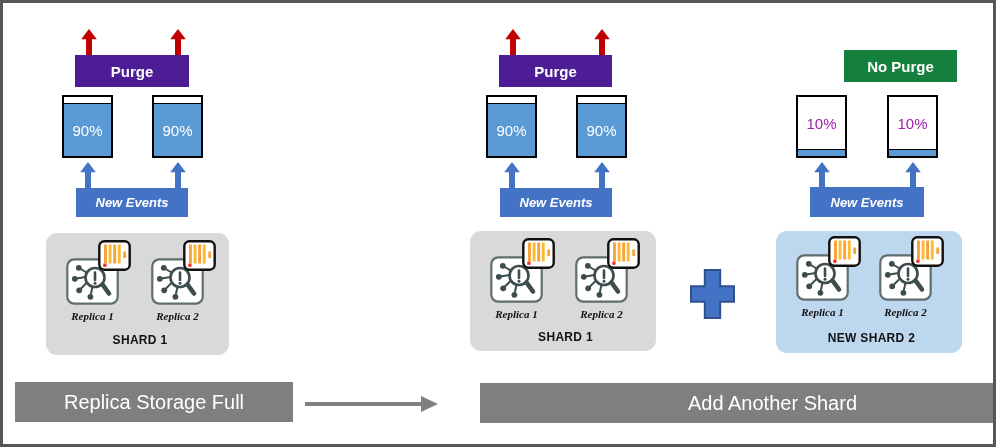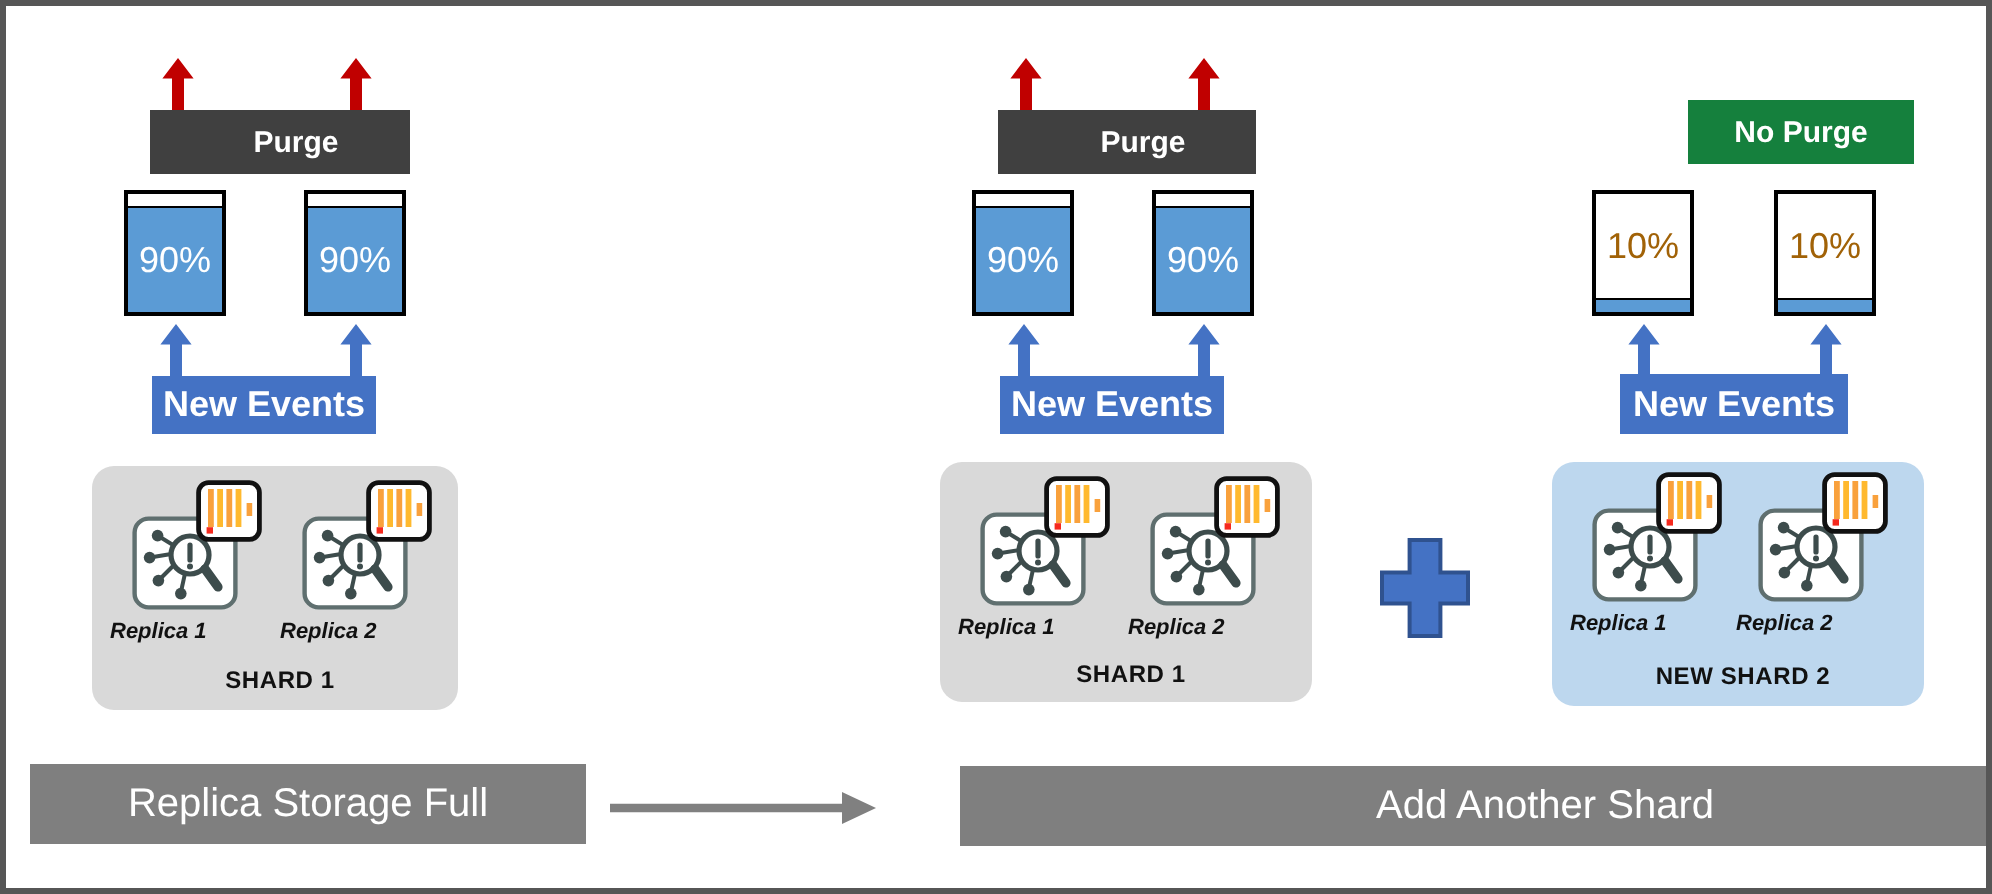--- a/index.html
+++ b/index.html
@@ -2,37 +2,37 @@
 <html><head>
 <meta charset="utf-8">
 <style>
   html,body{margin:0;padding:0;background:#fff;}
   body{font-family:"Liberation Sans",sans-serif;}
   .canvas{position:relative;width:996px;height:447px;box-sizing:border-box;
           border:3px solid #565656;background:#fff;overflow:hidden;}
   .abs{position:absolute;}
   .banner{display:flex;align-items:center;justify-content:center;
           color:#fff;font-weight:bold;font-size:15px;}
-  .purge-box{background:#404040;padding-left:16px;}
+  .purge-box{background:#4c1d95;}
   .nopurge-box{background:#15803d;margin-left:34px;}
-  .events-box{background:#4472C4;font-size:18px;}
+  .events-box{background:#4472C4;font-size:13px;font-style:italic;}
   .tank{width:51px;height:63px;box-sizing:border-box;border:2.2px solid #000;
         background:#fff;display:flex;flex-direction:column;}
   .tank .cap{height:6px;background:#fff;border-bottom:1.6px solid #000;}
   .tank .fill{flex:1;display:flex;align-items:center;justify-content:center;
-              font-size:18px;font-weight:500;text-align:center;}
+              font-size:15px;font-weight:500;text-align:center;}
   .tank-high .fill{background:#5B9BD5;color:#fff;}
-  .tank-low .fill{background:#fff;color:#a16207;}
+  .tank-low .fill{background:#fff;color:#a21caf;}
   .tank-low .base{height:6px;background:#5B9BD5;border-top:1.6px solid #000;}
   .shard{border-radius:11px;}
   .shard-gray{background:#D9D9D9;}
   .shard-blue{background:#BDD7EE;}
   .replica-group{position:absolute;width:65px;height:65px;}
-  .replica-label{position:absolute;left:-11px;top:70px;width:75px;text-align:left;
-                 font-size:11px;font-weight:bold;font-style:italic;color:#111;}
+  .replica-label{position:absolute;left:-11px;top:70px;width:75px;text-align:center;
+                 font-size:11px;font-weight:bold;font-style:italic;color:#111;font-family:Liberation Serif, serif;}
   .shard-label{position:absolute;left:5px;right:0;text-align:center;
                font-size:12px;font-weight:bold;color:#111;letter-spacing:.3px;}
   .footer-bar{background:#7F7F7F;color:#fff;display:flex;align-items:center;
               justify-content:center;font-size:20px;}
   svg{display:block;}
 </style>
 </head>
 <body>
 
 <svg width="0" height="0" style="position:absolute" aria-hidden="true">

